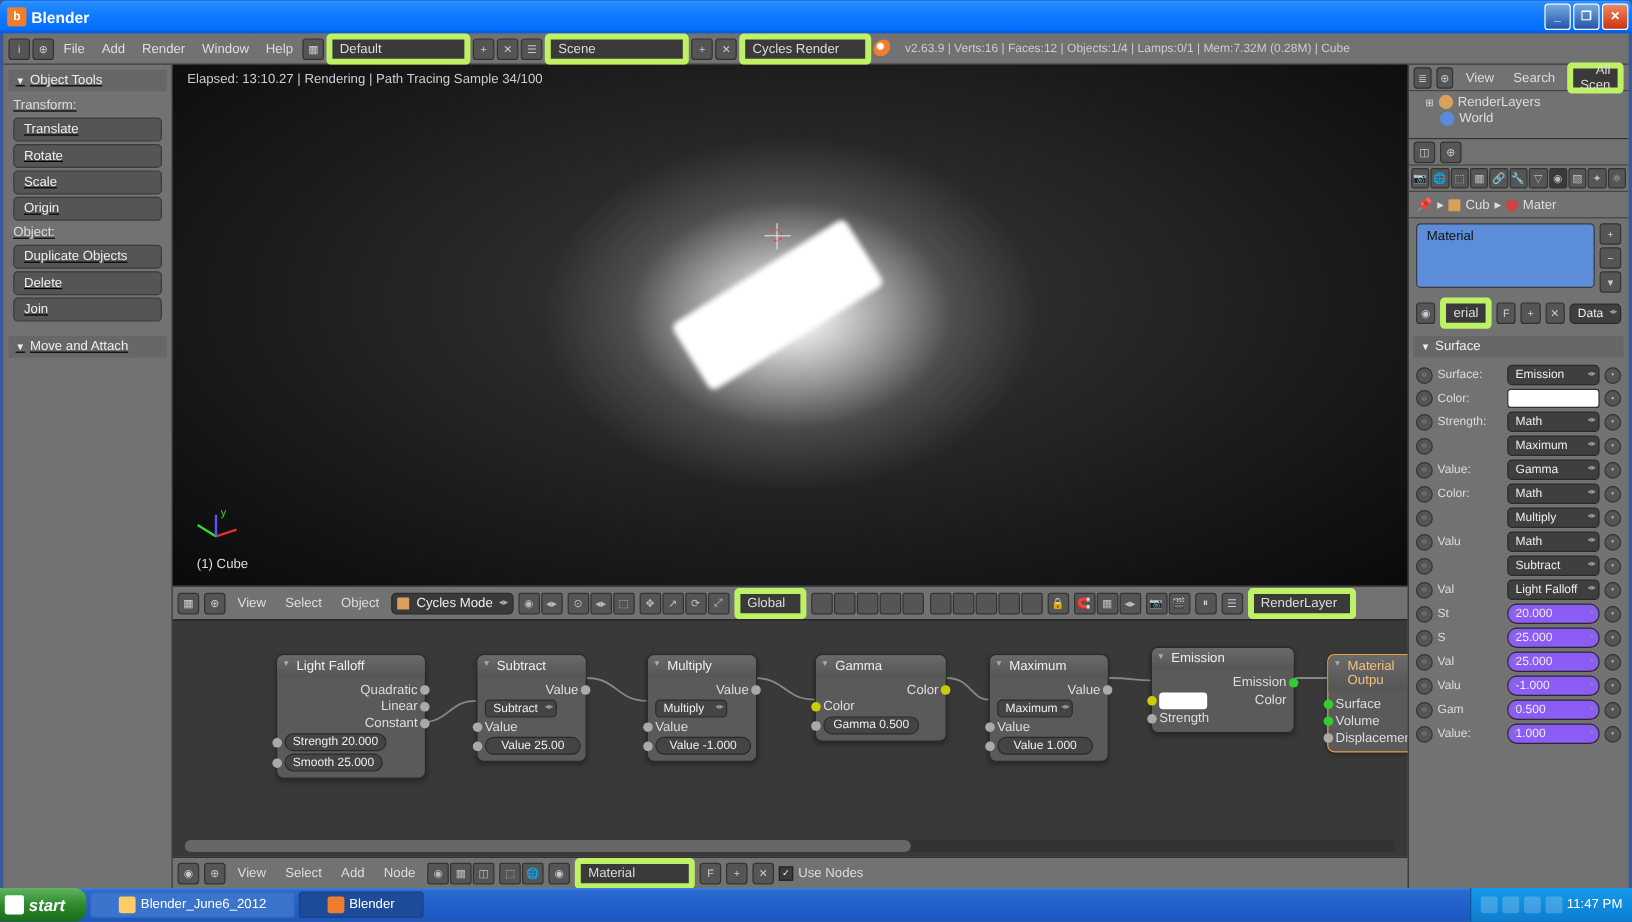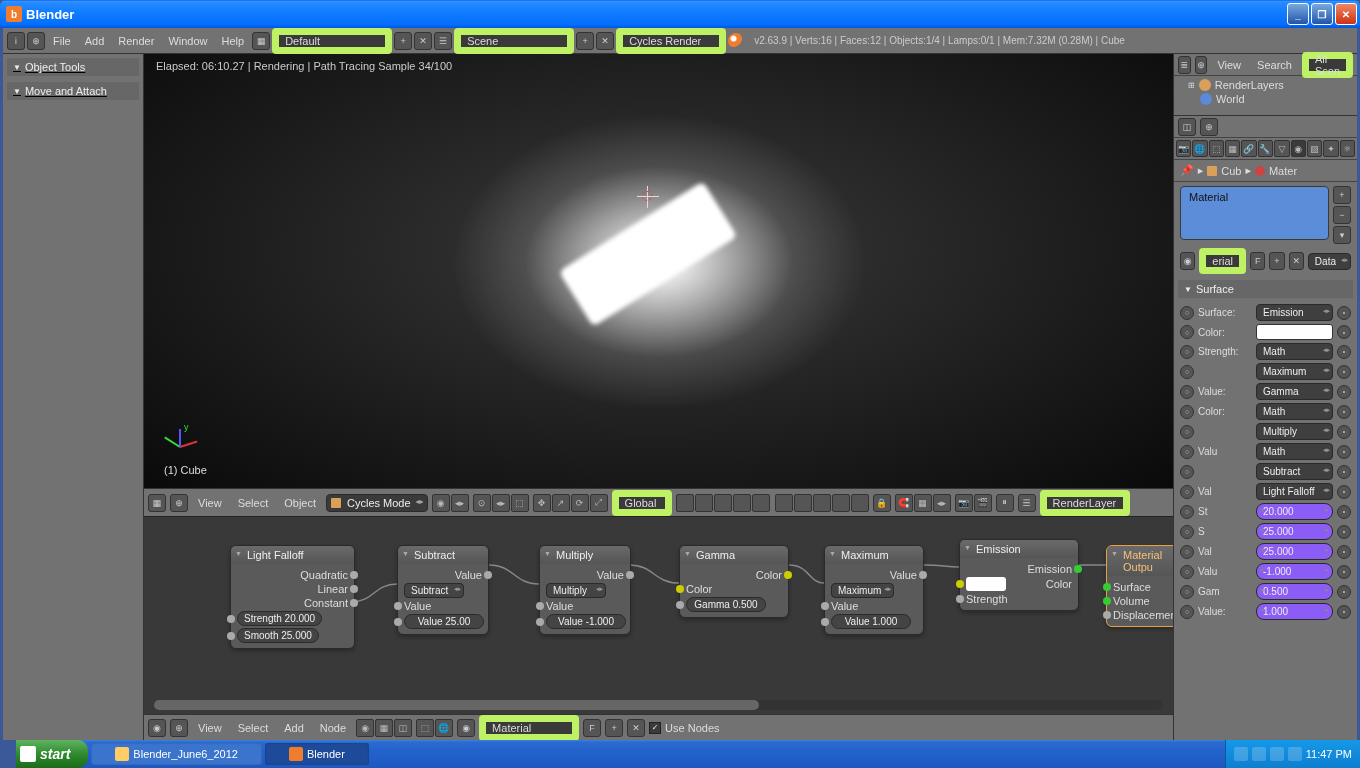--- a/index.html
+++ b/index.html
@@ -12,21 +12,21 @@
 .titlebar .winbtns { display: flex; gap: 2px; }
 .titlebar .winbtn { width: 22px; height: 22px; background: linear-gradient(to bottom, #77aadd, #2255aa); border: 1px solid #fff; border-radius: 3px; color: #fff; display: flex; align-items: center; justify-content: center; font-size: 10px; font-weight: bold; cursor: pointer; }
 .titlebar .winbtn.close { background: linear-gradient(to bottom, #ee8866, #cc3311); }
 
 
 .app { position: absolute; top: 28px; left: 3px; right: 3px; bottom: 28px; background: #727272; display: flex; flex-direction: column; }
 
 
 .info-header { height: 26px; background: #727272; border-bottom: 1px solid #333; display: flex; align-items: center; padding: 0 4px; gap: 2px; color: #ddd; }
 .hdr-menu { padding: 2px 6px; color: #ddd; cursor: pointer; border-radius: 3px; }
-.hdr-field { background: #3a3a3a; border: 7px solid #bef264; border-radius: 4px; height: 26px; display: flex; align-items: center; padding: 0 6px; color: #ddd; }
+.hdr-field { background: #3a3a3a; border: 5px solid #bef264; border-radius: 4px; height: 26px; display: flex; align-items: center; padding: 0 6px; color: #ddd; text-align: right; }
 .hdr-icon-btn { width: 18px; height: 18px; background: #555; border: 1px solid #333; border-radius: 3px; display: flex; align-items: center; justify-content: center; color: #ccc; cursor: pointer; font-size: 9px; }
 .stats { font-size: 10px; color: #ccc; margin-left: 8px; }
 .blender-logo { width: 16px; height: 16px; background: radial-gradient(circle at 35% 35%, #fff 15%, #f07c2d 25%, #f07c2d 55%, transparent 56%); border-radius: 50%; }
 
 
 .main-row { flex: 1; display: flex; min-height: 0; }
 .col-left { width: 141px; background: #727272; border-right: 1px solid #333; padding: 4px; text-decoration: underline; }
 .col-center { flex: 1; display: flex; flex-direction: column; min-width: 0; }
 .col-right { width: 184px; background: #727272; border-left: 1px solid #333; display: flex; flex-direction: column; }
 
@@ -104,21 +104,21 @@
 .prop-row .lbl { width: 54px; color: #ddd; font-size: 10px; }
 .prop-dd { flex: 1; background: #3f3f3f; border: 1px solid #2a2a2a; border-radius: 4px; padding: 2px 14px 2px 6px; color: #eee; position: relative; font-size: 10px; }
 .prop-dd::after { content: "◂▸"; position: absolute; right: 2px; top: 2px; font-size: 7px; color: #999; }
 .prop-num { flex: 1; background: #8b5cf6; border: 1px solid #2a2a2a; border-radius: 8px; padding: 2px 6px; color: #eee; text-align: left; font-size: 10px; position: relative; }
 .prop-num::before { content: "◂"; position: absolute; left: 3px; font-size: 7px; color: #888; }
 .prop-num::after { content: "▸"; position: absolute; right: 3px; font-size: 7px; color: #888; }
 .prop-swatch { flex: 1; height: 16px; background: #fff; border: 1px solid #333; border-radius: 3px; }
 .dot-btn { width: 14px; height: 14px; border-radius: 50%; background: #555; border: 1px solid #333; display: flex; align-items: center; justify-content: center; font-size: 7px; color: #bbb; }
 
 
-.taskbar { position: absolute; left: 16px; right: 0; bottom: 0; height: 28px; background: linear-gradient(to bottom, #3a81dd 0%, #2b6bd0 8%, #2362cc 40%, #1d58c0 100%); display: flex; align-items: stretch; }
+.taskbar { position: absolute; left: 0; right: 0; bottom: 0; height: 28px; background: linear-gradient(to bottom, #3a81dd 0%, #2b6bd0 8%, #2362cc 40%, #1d58c0 100%); display: flex; align-items: stretch; }
 .start { background: linear-gradient(to bottom, #5fb45f 0%, #2e8b2e 50%, #1a6b1a 100%); color: #fff; font-style: italic; font-weight: bold; padding: 0 18px 0 24px; display: flex; align-items: center; border-radius: 0 10px 10px 0; font-size: 14px; position: relative; }
 .start::before { content: ""; position: absolute; left: 4px; width: 16px; height: 16px; background: #fff; border-radius: 2px; }
 .task-item { display: flex; align-items: center; gap: 4px; background: #3a74cc; margin: 3px 0 3px 3px; padding: 0 24px; border-radius: 3px; color: #fff; box-shadow: inset 0 0 2px rgba(0,0,0,.3); }
 .task-item.active { background: #1d4a99; }
 .tray { margin-left: auto; background: linear-gradient(to bottom, #1698e8, #0d7ed0); display: flex; align-items: center; gap: 4px; padding: 0 8px; color: #fff; font-size: 10px; border-left: 1px solid #0a5a9a; }
 .tray .ticon { width: 14px; height: 14px; background: #fff3; border-radius: 2px; }
 </style>
 </head>
 <body>
 
@@ -152,26 +152,37 @@
     <div class="hdr-icon-btn">✕</div>
     <div class="hdr-field" style="width:110px">Cycles Render</div>
     <span class="blender-logo"></span>
     <span class="stats">v2.63.9 | Verts:16 | Faces:12 | Objects:1/4 | Lamps:0/1 | Mem:7.32M (0.28M) | Cube</span>
   </div>
 
   <div class="main-row">
 
     <div class="col-left">
       <div class="panel-header">Object Tools</div>
+      <div class="panel-body">
+        <div class="panel-label">Transform:</div>
+        <button class="tool-btn">Translate</button>
+        <button class="tool-btn">Rotate</button>
+        <button class="tool-btn">Scale</button>
+        <button class="tool-btn">Origin</button>
+        <div class="panel-label">Object:</div>
+        <button class="tool-btn">Duplicate Objects</button>
+        <button class="tool-btn">Delete</button>
+        <button class="tool-btn">Join</button>
+      </div>
       <div class="panel-header" style="margin-top:6px">Move and Attach</div>
     </div>
 
     <div class="col-center">
       <div class="viewport">
-        <div class="render-status">Elapsed: 06:10.27 | Rendering | Path Tracing Sample 34/100</div>
+        <div class="render-status">Elapsed: 13:10.27 | Rendering | Path Tracing Sample 34/100</div>
         <div class="render-glow"></div>
         <div class="render-obj"></div>
         <div class="cursor3d">
             <div class="ring"></div>
           </div>
         <div class="axis-widget">
           <div class="ax x"></div>
             <div class="ax y"></div>
             <div class="ax z"></div>
           <span class="lbl">y</span>

